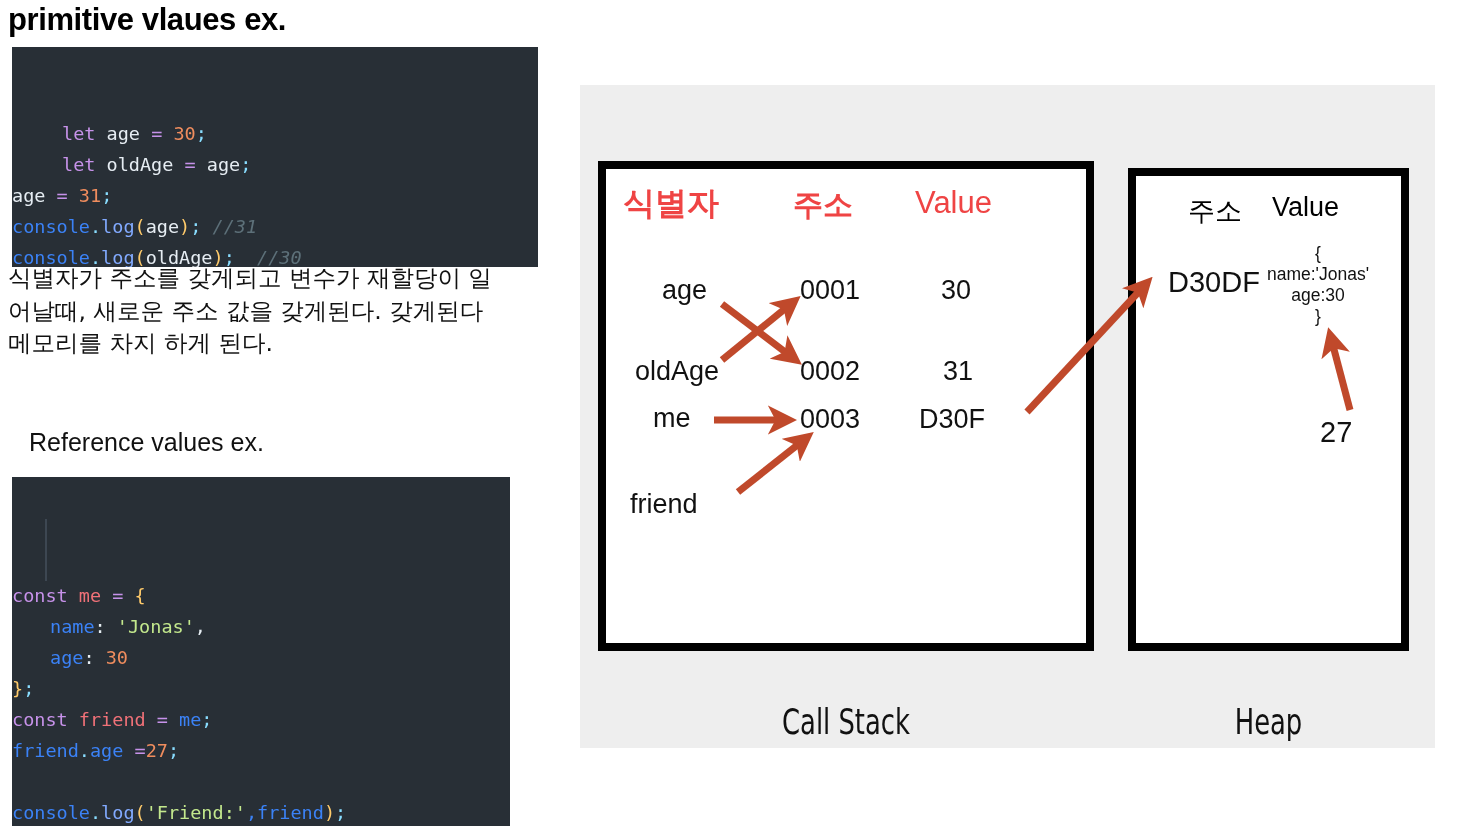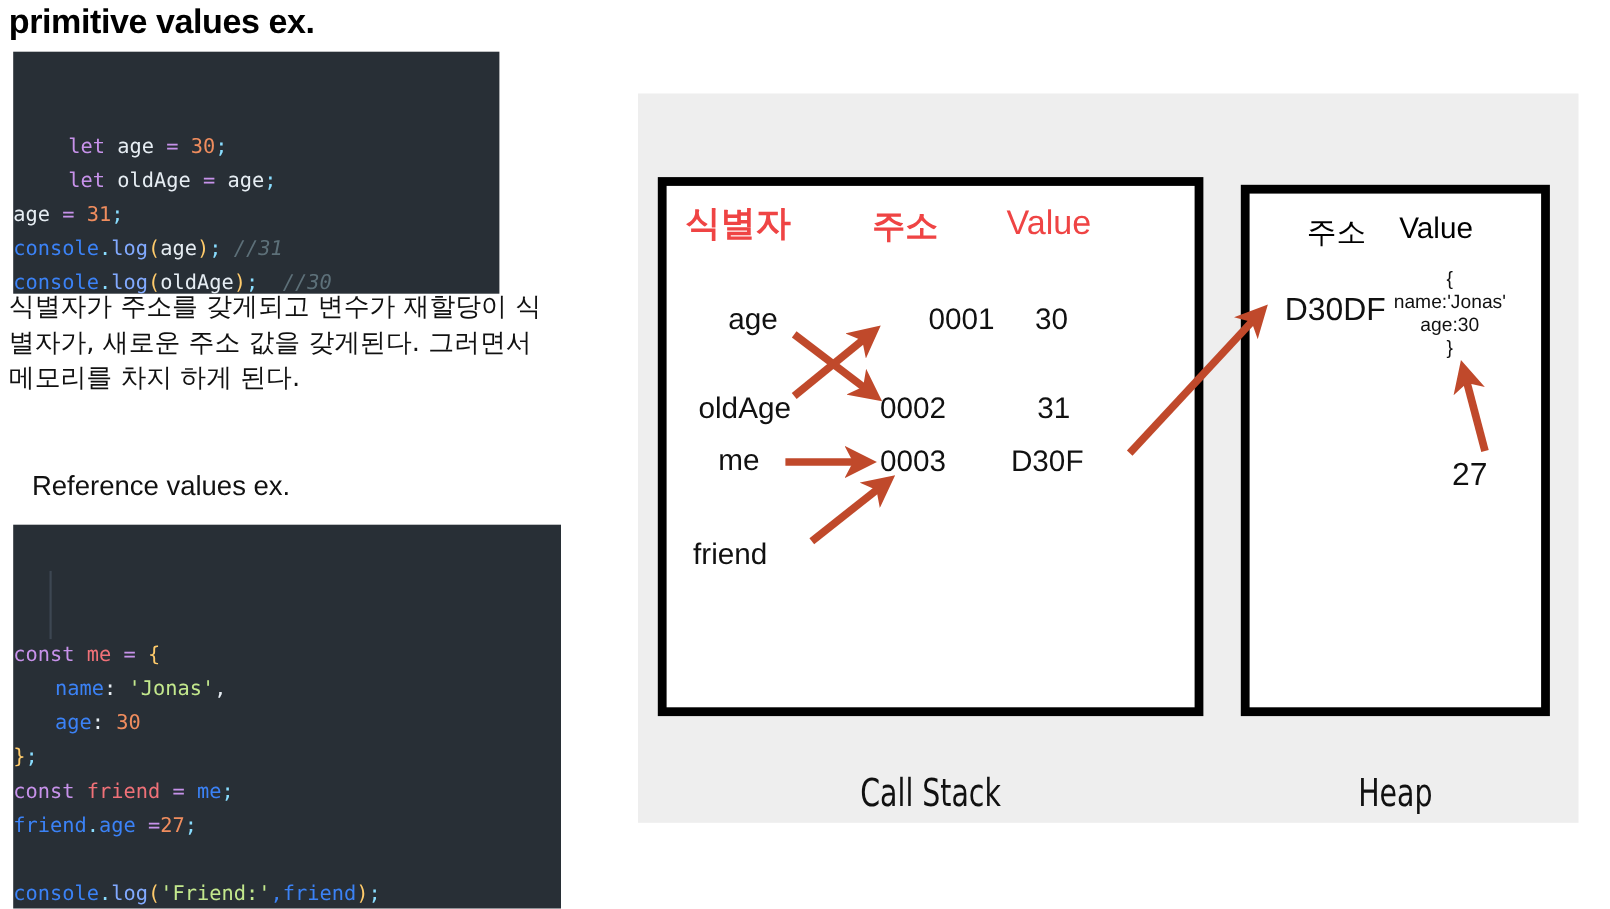--- a/index.html
+++ b/index.html
@@ -33,21 +33,21 @@
     background: #282f36;
     font-family: "DejaVu Sans Mono", "Liberation Mono", monospace;
     font-size: 18.5px;
     line-height: 31px;
     white-space: pre;
     overflow: hidden;
   }
   .code-block-1 {
     left: 12px;
     top: 47px;
-    width: 442px;
+    width: 526px;
     height: 211px;
     padding: 9px 0 0 0;
   }
   .code-block-2 {
     left: 12px;
     top: 477px;
     width: 498px;
     height: 349px;
     padding: 10px 0 0 0;
   }
@@ -156,21 +156,21 @@
   .cs-cell {
     position: absolute;
     font-size: 27px;
     white-space: nowrap;
     color: #111111;
   }
   .cell-age      { left: 662px; top: 275px; }
   .cell-oldage   { left: 635px; top: 356px; }
   .cell-me       { left: 653px; top: 403px; }
   .cell-friend   { left: 630px; top: 489px; }
-  .cell-0001     { left: 844px; top: 275px; }
+  .cell-0001     { left: 800px; top: 275px; }
   .cell-0002     { left: 800px; top: 356px; }
   .cell-0003     { left: 800px; top: 404px; }
   .cell-30       { left: 941px; top: 275px; }
   .cell-31       { left: 943px; top: 356px; }
   .cell-d30f     { left: 919px; top: 404px; }
 
   
   .hp-hdr {
     position: absolute;
     font-size: 27px;
@@ -213,28 +213,28 @@
     position: absolute;
     left: 0; top: 0;
     width: 1464px;
     height: 826px;
     pointer-events: none;
   }
 </style>
 </head>
 <body>
 
-<div class="slide-title">primitive values ex.</div>
+<div class="slide-title">primitive vlaues ex.</div>
 
 <div class="code-block code-block-1">
   <div id="code1"><div class="code-line ind1"><span class="t-kw">let </span><span class="t-var">age </span><span class="t-op">= </span><span class="t-num">30</span><span class="t-semi">;</span></div><div class="code-line ind1"><span class="t-kw">let </span><span class="t-var">oldAge </span><span class="t-op">= </span><span class="t-var">age</span><span class="t-semi">;</span></div><div class="code-line"><span class="t-var">age </span><span class="t-op">= </span><span class="t-num">31</span><span class="t-semi">;</span></div><div class="code-line"><span class="t-white">console</span><span class="t-dot">.</span><span class="t-fn">log</span><span class="t-paren">(</span><span class="t-plain">age</span><span class="t-paren">)</span><span class="t-semi">;</span><span class="t-plain"> </span><span class="t-com">//31</span></div><div class="code-line"><span class="t-white">console</span><span class="t-dot">.</span><span class="t-fn">log</span><span class="t-paren">(</span><span class="t-plain">oldAge</span><span class="t-paren">)</span><span class="t-semi">;</span><span class="t-plain">  </span><span class="t-com">//30</span></div></div>
 </div>
 
 <div class="korean-note">식별자가 주소를 갖게되고
-변수가 재할당이 식별자가, 새로운 주소 값을 갖게된다. 그러면서 메모리를 차지 하게 된다.</div>
+변수가 재할당이 일어날때, 새로운 주소 값을 갖게된다. 갖게된다 메모리를 차지 하게 된다.</div>
 
 <div class="ref-label">Reference values ex.</div>
 
 <div class="code-block code-block-2">
   <div class="code-guide"></div>
   <div id="code2"><div class="code-line"><span class="t-kw">const </span><span class="t-red">me </span><span class="t-op">= </span><span class="t-brace">{</span></div><div class="code-line ind2"><span class="t-white">name</span><span class="t-plain">: </span><span class="t-str">'Jonas'</span><span class="t-plain">,</span></div><div class="code-line ind2"><span class="t-white">age</span><span class="t-plain">: </span><span class="t-num">30</span></div><div class="code-line"><span class="t-brace">}</span><span class="t-semi">;</span></div><div class="code-line"><span class="t-kw">const </span><span class="t-red">friend </span><span class="t-op">= </span><span class="t-white">me</span><span class="t-semi">;</span></div><div class="code-line"><span class="t-white">friend</span><span class="t-dot">.</span><span class="t-white">age </span><span class="t-op">=</span><span class="t-num">27</span><span class="t-semi">;</span></div><div class="code-line">&nbsp;</div><div class="code-line"><span class="t-white">console</span><span class="t-dot">.</span><span class="t-fn">log</span><span class="t-paren">(</span><span class="t-str">'Friend:'</span><span class="t-white">,</span><span class="t-white">friend</span><span class="t-paren">)</span><span class="t-semi">;</span></div></div>
 </div>
 
 <div class="diagram-panel"></div>
 

